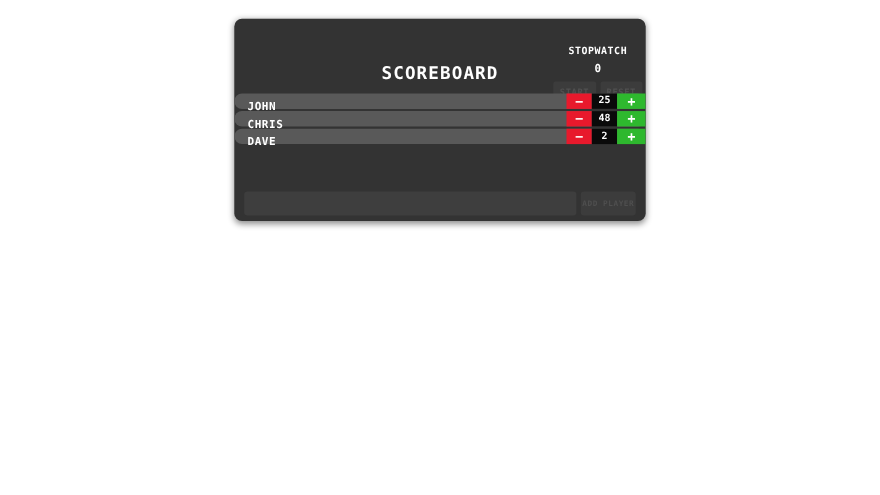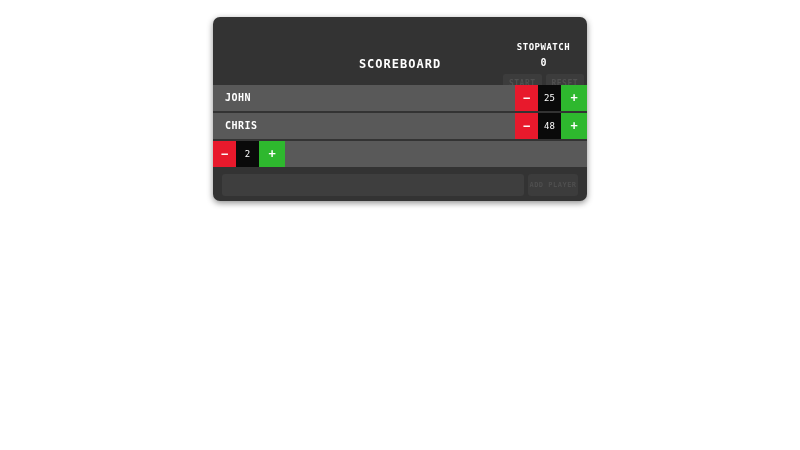--- a/index.html
+++ b/index.html
@@ -36,21 +36,21 @@
     line-height: 15px;
     letter-spacing: 0.5px;
     white-space: nowrap;
   }
   .title {
     position: absolute;
     top: 40px;
     left: 0;
     right: 0;
     text-align: center;
-    font-size: 12px;
+    font-size: 16px;
     font-weight: bold;
     letter-spacing: 1px;
   }
   .stopwatch {
     position: absolute;
     top: 9px;
     right: 3px;
     width: 81px;
     text-align: center;
   }
@@ -69,23 +69,24 @@
     font-weight: bold;
     letter-spacing: 0.5px;
     padding: 0;
     cursor: pointer;
   }
   
   .rows { position: absolute; top: 68px; left: 0; right: 0; }
   .row {
     display: flex;
     align-items: stretch;
-    height: 26px;
+    height: 14px;
     background: #595959;
     margin-bottom: 2px;
+    border-radius: 13px;
   }
   .row-name {
     flex: 1;
     font-size: 10px;
     font-weight: bold;
     line-height: 26px;
     padding-left: 12px;
     letter-spacing: 0.5px;
   }
   .btn-dec, .btn-inc {
@@ -100,21 +101,21 @@
     align-items: center;
     justify-content: center;
   }
   .btn-dec { width: 23px; background: #e8192c; }
   .btn-inc { width: 26px; background: #2eb82e; }
   .row-score {
     width: 23px;
     background: #0a0a0a;
     color: #ffffff;
     font-size: 9px;
-    font-weight: normal;
+    font-weight: bold;
     display: flex;
     align-items: center;
     justify-content: center;
   }
   
   .bottom {
     position: absolute;
     bottom: 0;
     left: 0;
     right: 0;
@@ -190,20 +191,21 @@
       <button class="btn-dec">
           <span>−</span>
         </button>
       <span class="row-score">48</span>
       <button class="btn-inc">
           <span>+</span>
         </button>
     </div>
 
     <div class="row">
+      <span class="row-name">DAVE</span>
       <button class="btn-dec">
           <span>−</span>
         </button>
       <span class="row-score">2</span>
       <button class="btn-inc">
           <span>+</span>
         </button>
     </div>
 
   </div>

